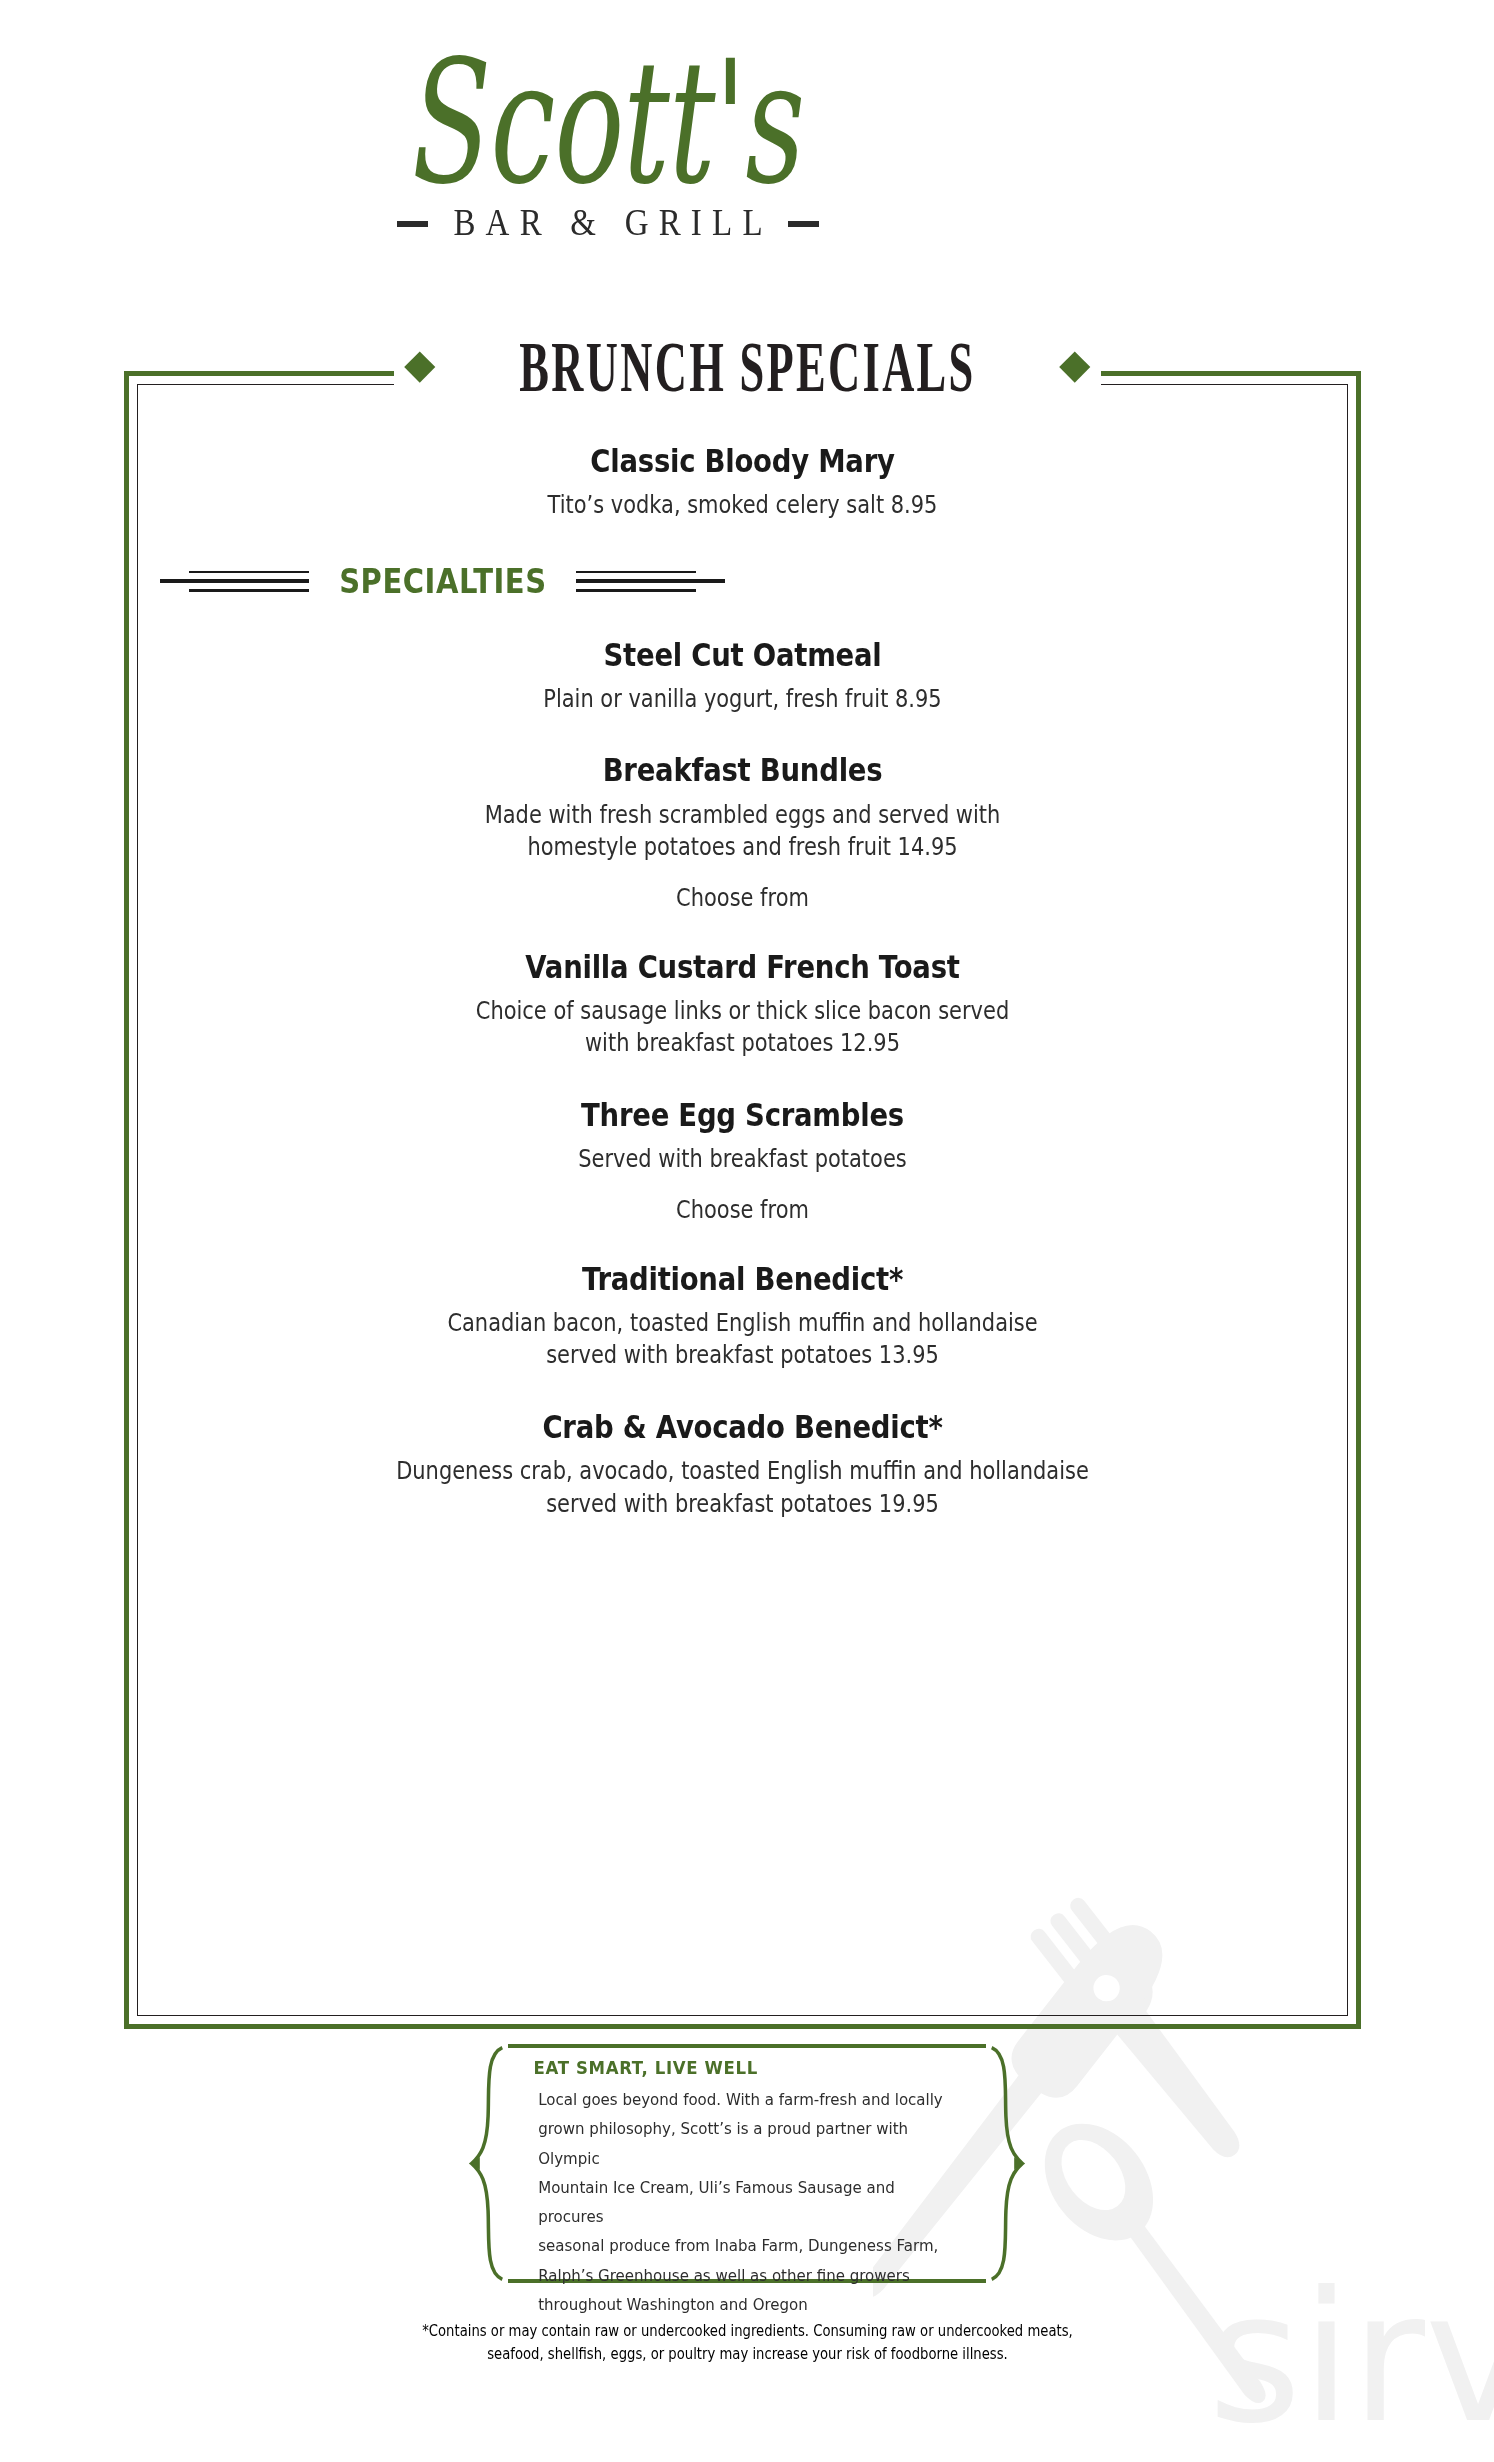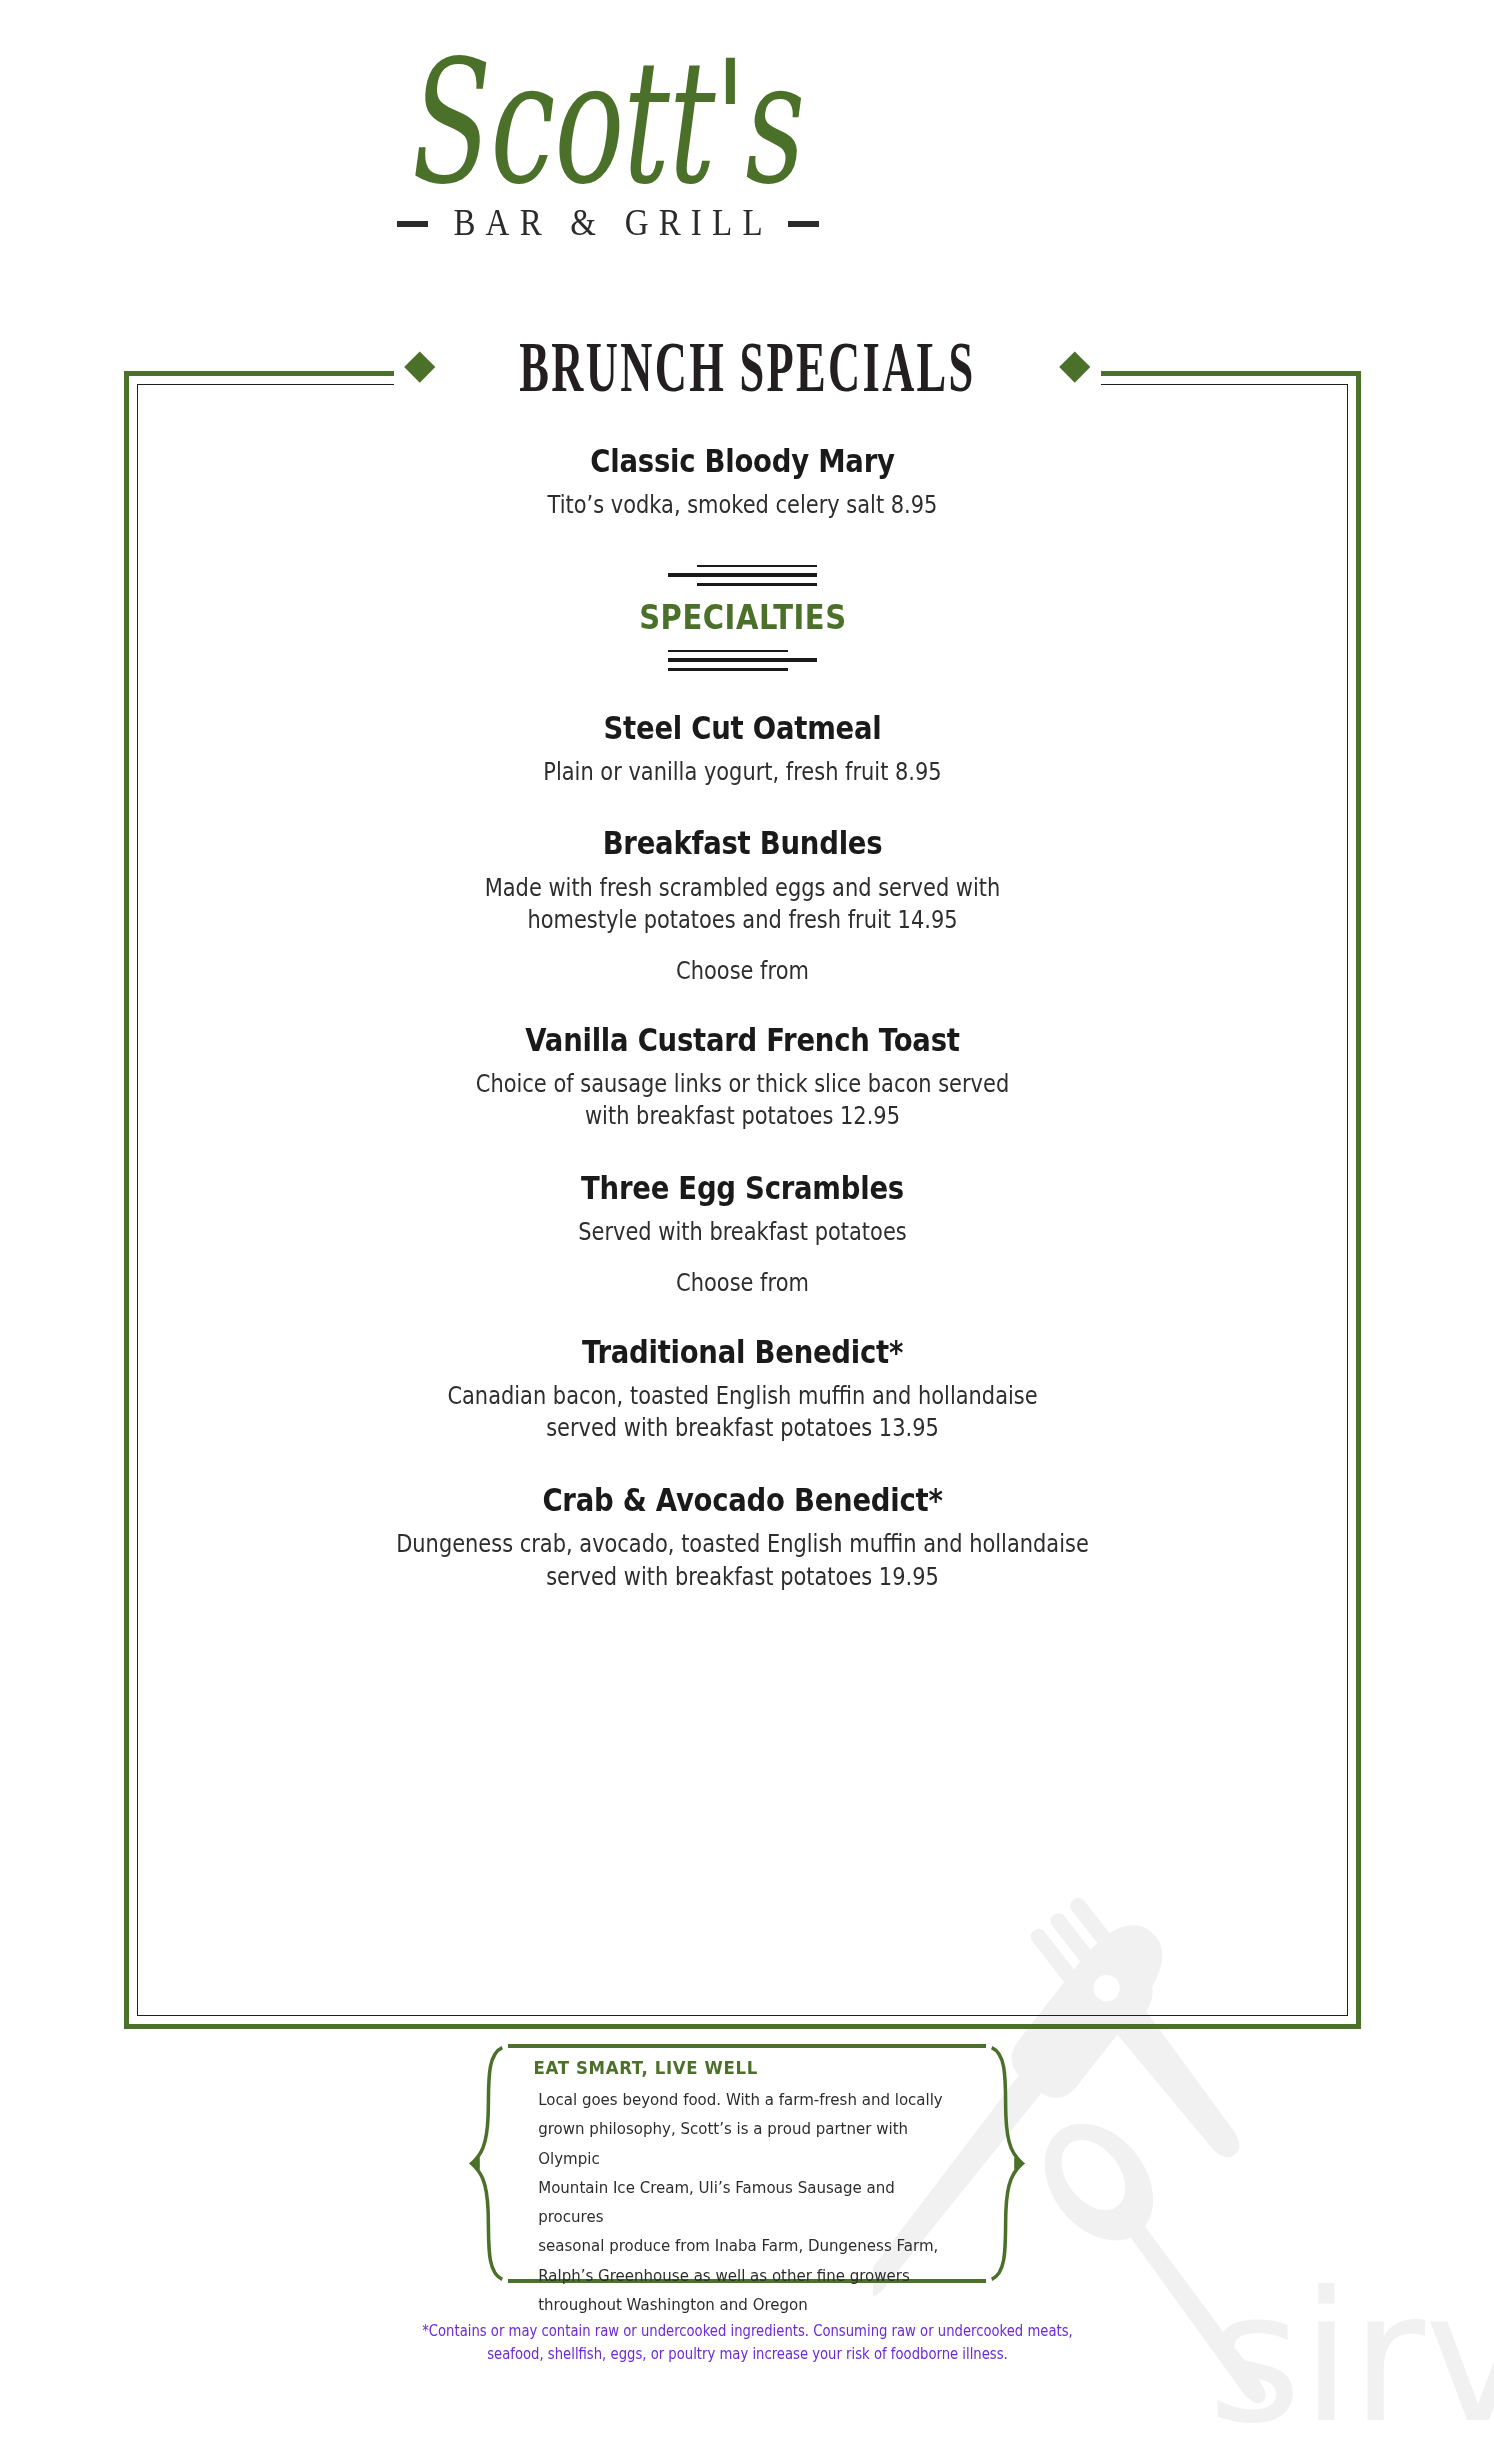--- a/index.html
+++ b/index.html
@@ -186,21 +186,20 @@
     transform-origin: center;
   }
 
   
   .specialties-divider {
     display: flex;
     align-items: center;
     gap: 15.5px;
     margin-top: 43px;
     margin-bottom: 39px;
-    flex-direction: column;
   }
   .spec-rules {
     width: 149px;
     display: flex;
     flex-direction: column;
     align-items: flex-end;
     gap: 6px;
   }
   .spec-rules.left { align-items: flex-end; }
   .spec-rules.right { align-items: flex-start; }
@@ -281,21 +280,21 @@
   .disclaimer {
     position: absolute;
     left: 0;
     top: 2320px;
     width: 1495px;
     text-align: center;
     z-index: 3;
     font-family: "DejaVu Sans", "Liberation Sans", sans-serif;
     font-size: 15px;
     line-height: 1.5;
-    color: #6d28d9;
+    color: #000000;
   }
   .disclaimer span {
     display: block;
     transform: scaleX(0.88);
     transform-origin: center;
   }
 </style>
 </head>
 <body>
 

